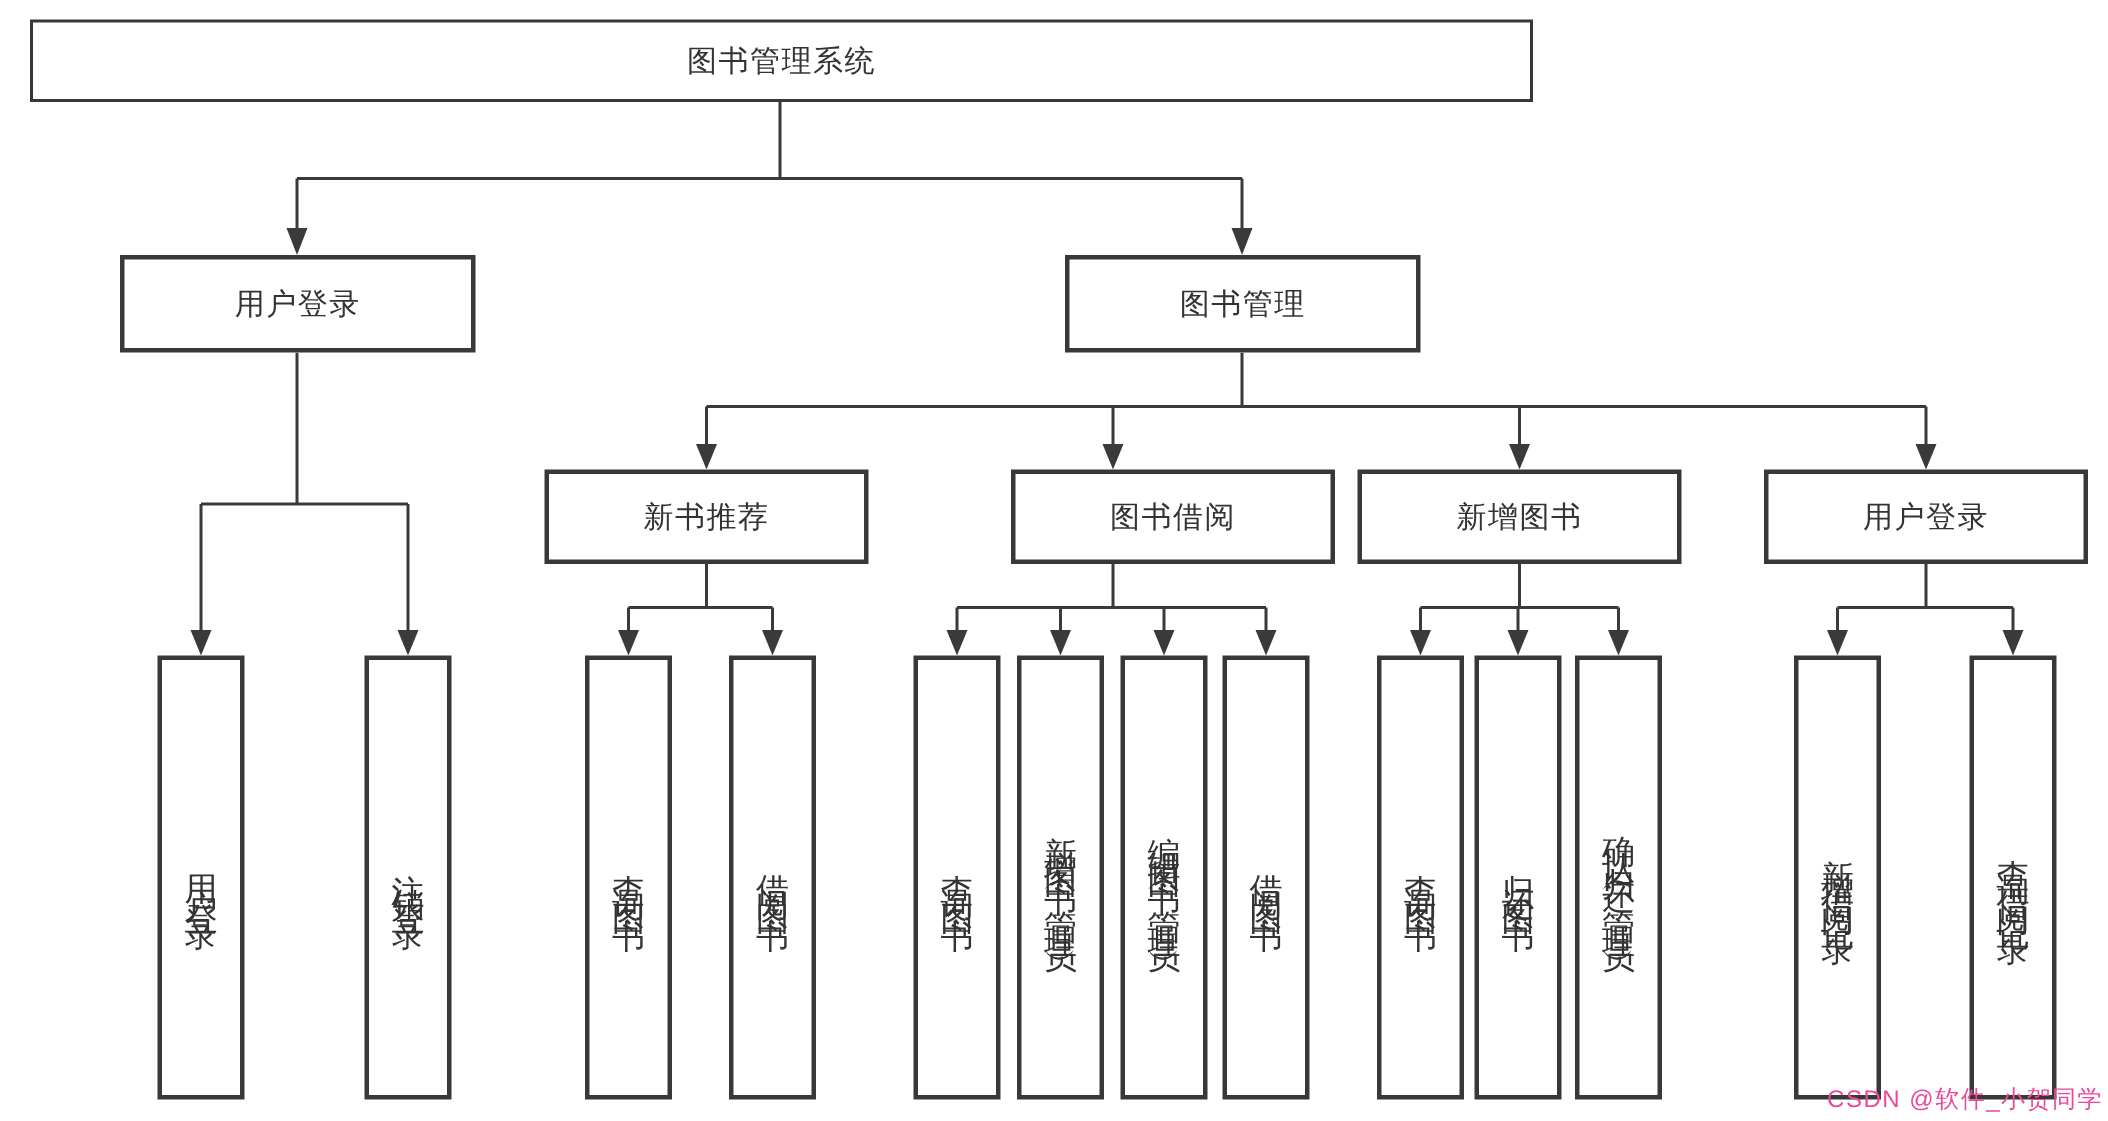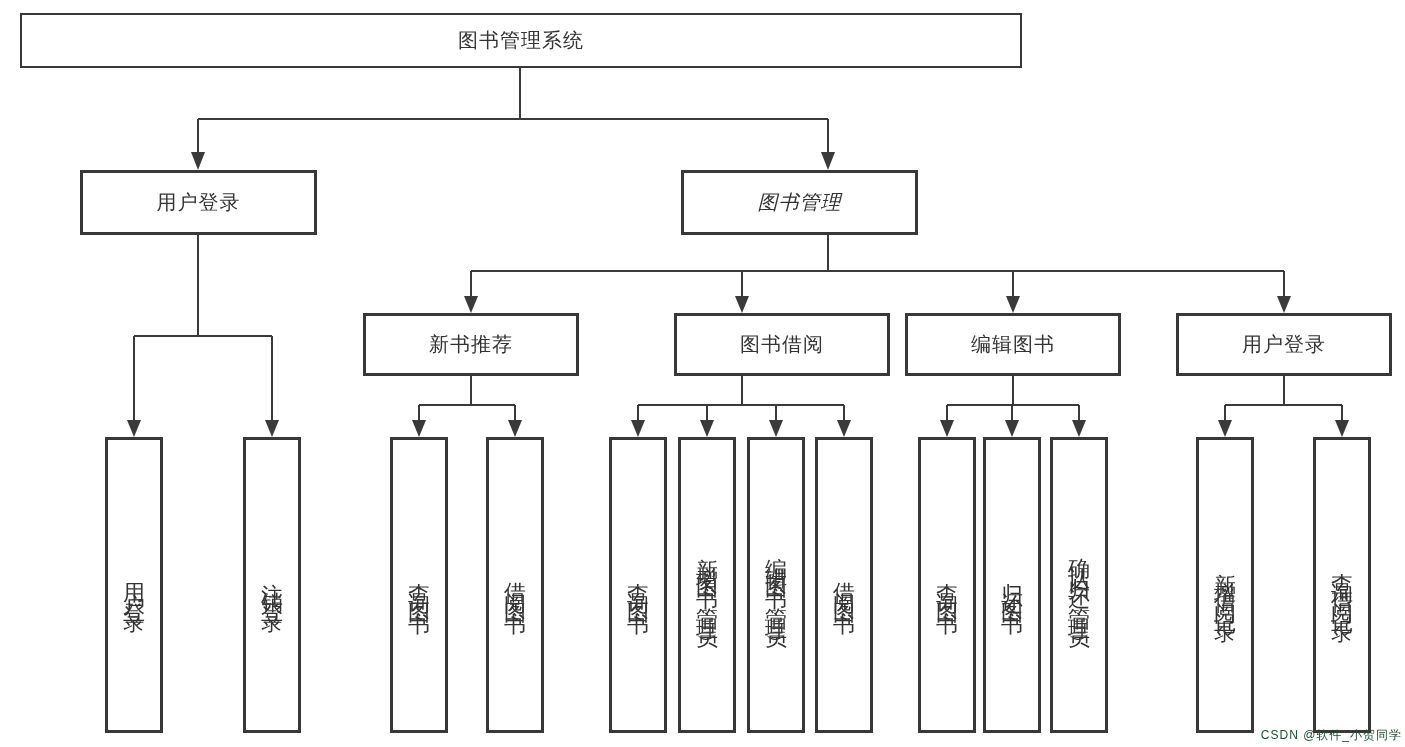--- a/index.html
+++ b/index.html
@@ -44,22 +44,22 @@
     text-orientation: mixed;
     font-size: 22px;
     letter-spacing: 10px;
     line-height: 1;
     white-space: nowrap;
   }
   #watermark {
     position: absolute;
     right: 3px;
     bottom: 3px;
-    font-size: 12px;
-    color: #14532d;
+    font-size: 16px;
+    color: #ec4899;
     letter-spacing: 1px;
     white-space: nowrap;
     pointer-events: none;
   }
 </style>
 </head>
 <body>
 
 <div id="stage">
 
@@ -106,32 +106,32 @@
     </g>
   </svg>
 
   <div class="node hbox root" style="left:20px; top:13px; width:1002px; height:55px;">
     <span>图书管理系统</span>
   </div>
 
   <div class="node hbox" style="left:80px; top:170px; width:237px; height:65px;">
     <span>用户登录</span>
   </div>
-  <div class="node hbox" style="left:681px; top:170px; width:237px; height:65px;font-style:italic;">
+  <div class="node hbox" style="left:710px; top:170px; width:237px; height:65px;">
     <span>图书管理</span>
   </div>
 
   <div class="node hbox" style="left:363px; top:313px; width:216px; height:63px;">
     <span>新书推荐</span>
   </div>
   <div class="node hbox" style="left:634px; top:313px; width:216px; height:63px;margin-left:40px;">
     <span>图书借阅</span>
   </div>
   <div class="node hbox" style="left:905px; top:313px; width:216px; height:63px;">
-    <span>编辑图书</span>
+    <span>新增图书</span>
   </div>
   <div class="node hbox" style="left:1176px; top:313px; width:216px; height:63px;">
     <span>用户登录</span>
   </div>
 
   <div class="node vbox" style="left:105px; top:437px; width:58px; height:296px;">
     <span>用户登录</span>
   </div>
   <div class="node vbox" style="left:243px; top:437px; width:58px; height:296px;">
     <span>注销登录</span>

